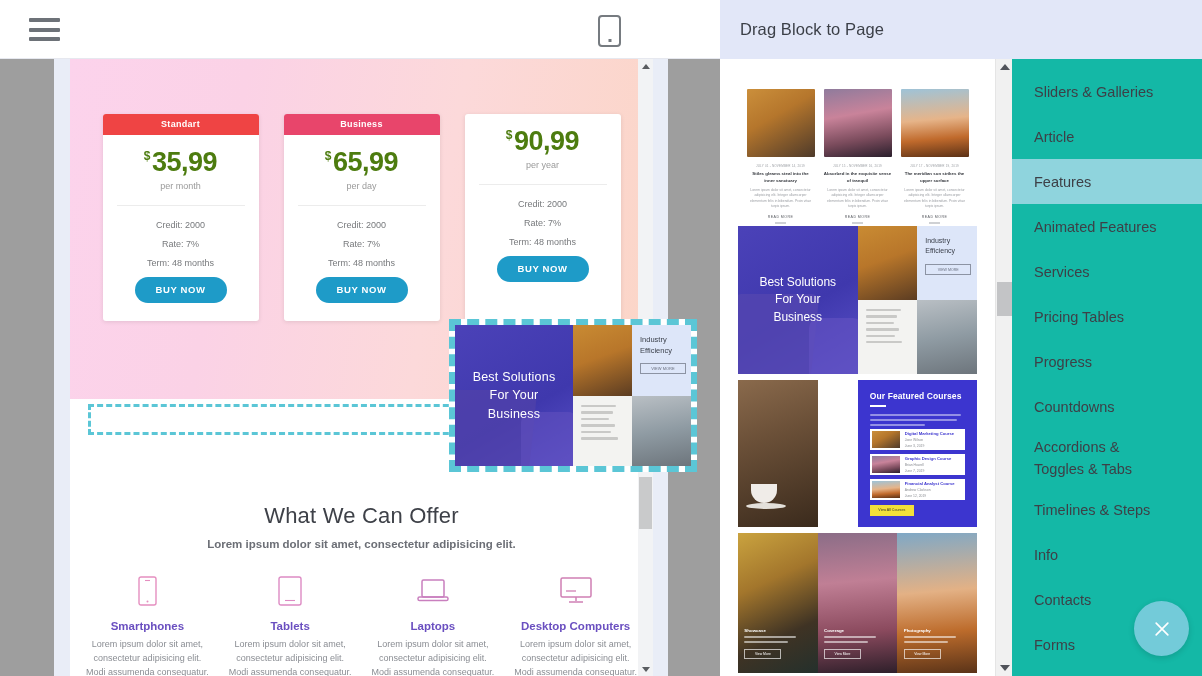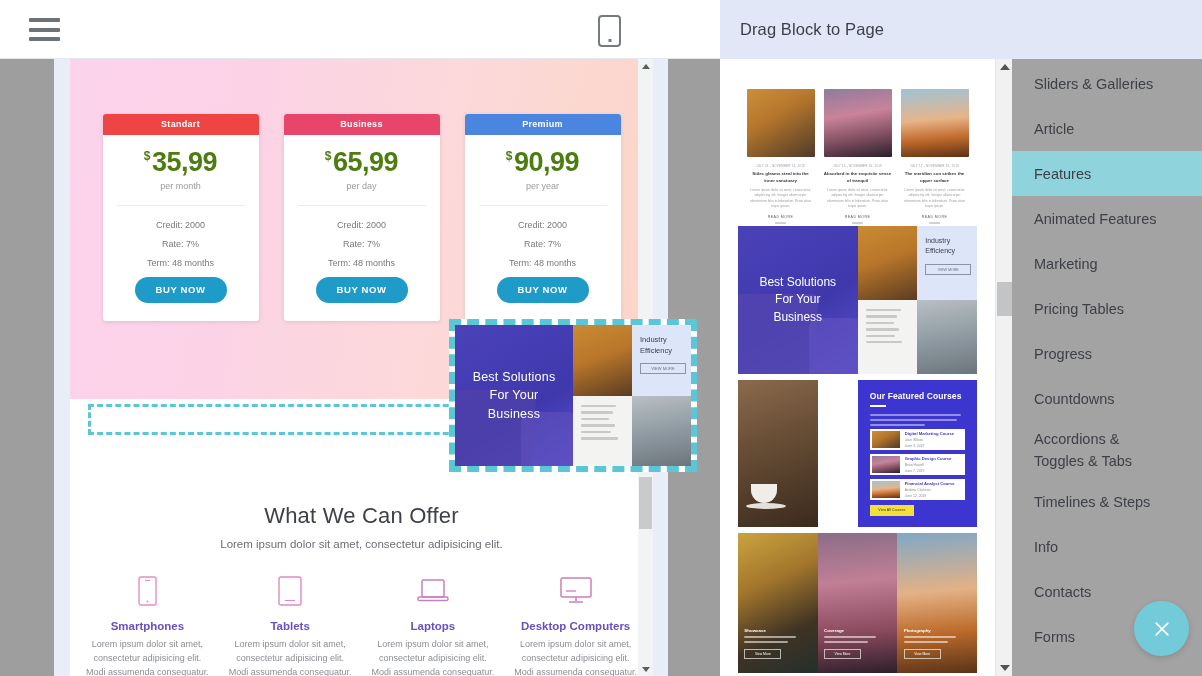--- a/index.html
+++ b/index.html
@@ -82,21 +82,21 @@
     position: absolute; left: 18px; top: 345px; width: 379px; height: 31px;
     border: 3px dashed #5bc6d6; background: #fff;
   }
 
   
   .offer {
     position: absolute; left: 0; top: 400px; width: 583px; padding-top: 20px;
     background: #ffffff; text-align: center;
   }
   .offer h2 { font-size: 22px; font-weight: normal; color: #3e4148; letter-spacing: .2px; margin-top: 24px; }
-  .offer .sub { font-size: 11.5px; font-weight: normal; color: #6c6f76; margin-top: 9px; }
+  .offer .sub { font-size: 11.5px; font-weight: bold; color: #6c6f76; margin-top: 9px; }
   .offer-grid { display: flex; margin-top: 22px; padding: 0 6px; }
   .offer-col { flex: 1; padding: 0 8px; }
   .offer-icon { height: 38px; display: flex; align-items: center; justify-content: center; }
   .offer-title { font-size: 11.5px; font-weight: bold; color: #6a4fc0; margin-top: 10px; }
   .offer-desc { font-size: 9px; color: #8a8d93; line-height: 1.55; margin-top: 6px; }
 
   
   .cv-scroll {
     position: absolute; right: 0px; top: 0; width: 15px; height: 617px; background: #f2f3f5;
   }
@@ -221,21 +221,21 @@
   
   .p-scroll { width: 17px; background: #f1f1f1; position: relative; border-left: 1px solid #e5e5e5; }
   .p-arrow { width: 17px; height: 16px; display: flex; align-items: center; justify-content: center; cursor: pointer; }
   .p-arrow i { width: 0; height: 0; border-left: 5px solid transparent; border-right: 5px solid transparent; }
   .p-arrow.up i { border-bottom: 6px solid #50535a; }
   .p-arrow.down i { border-top: 6px solid #50535a; }
   .p-arrow.down { position: absolute; bottom: 0; left: 0; }
   .p-thumb { position: absolute; left: 1px; top: 223px; width: 15px; height: 34px; background: #c3c4c6; }
 
   
-  .menu { flex: 1; background: #a3a3a3; padding-top: 2px; position: relative; }
+  .menu { flex: 1; background: #14b8a6; padding-top: 10px; position: relative; }
   .menu-item {
     height: 45px; display: flex; align-items: center; padding-left: 22px;
     font-size: 14.5px; color: #3d4047; cursor: pointer;
   }
   .menu-item.two-line { height: 58px; line-height: 1.55; align-items: center; }
   .menu-item.active { background: #8fd4dd; }
 
   
   .fab {
     position: absolute; right: 13px; bottom: 20px; width: 55px; height: 55px;
@@ -296,21 +296,20 @@
               <div class="price-feats">
                 <div>Credit: 2000</div>
                 <div>Rate: 7%</div>
                 <div>Term: 48 months</div>
               </div>
               <button class="buy-btn">BUY NOW</button>
             </div>
           </div>
 
           <div class="price-card">
-            <div class="price-head" style="background:#4a85e0">Premium</div>
             <div class="price-body">
               <div class="price-amount">
                 <sup>$</sup><span>90,99</span>
               </div>
               <div class="price-period">per year</div>
               <div class="price-sep"></div>
               <div class="price-feats">
                 <div>Credit: 2000</div>
                 <div>Rate: 7%</div>
                 <div>Term: 48 months</div>
@@ -563,21 +562,21 @@
         <div class="p-arrow down">
             <i></i>
           </div>
       </div>
 
       <div class="menu">
         <div class="menu-item">Sliders &amp; Galleries</div>
         <div class="menu-item">Article</div>
         <div class="menu-item active">Features</div>
         <div class="menu-item">Animated Features</div>
-        <div class="menu-item">Marketing</div>
+        <div class="menu-item">Services</div>
         <div class="menu-item">Pricing Tables</div>
         <div class="menu-item">Progress</div>
         <div class="menu-item">Countdowns</div>
         <div class="menu-item two-line">
           <span style="display:block;max-width:120px">Accordions &amp; Toggles &amp; Tabs</span>
         </div>
         <div class="menu-item">Timelines &amp; Steps</div>
         <div class="menu-item">Info</div>
         <div class="menu-item">Contacts</div>
         <div class="menu-item">Forms</div>

